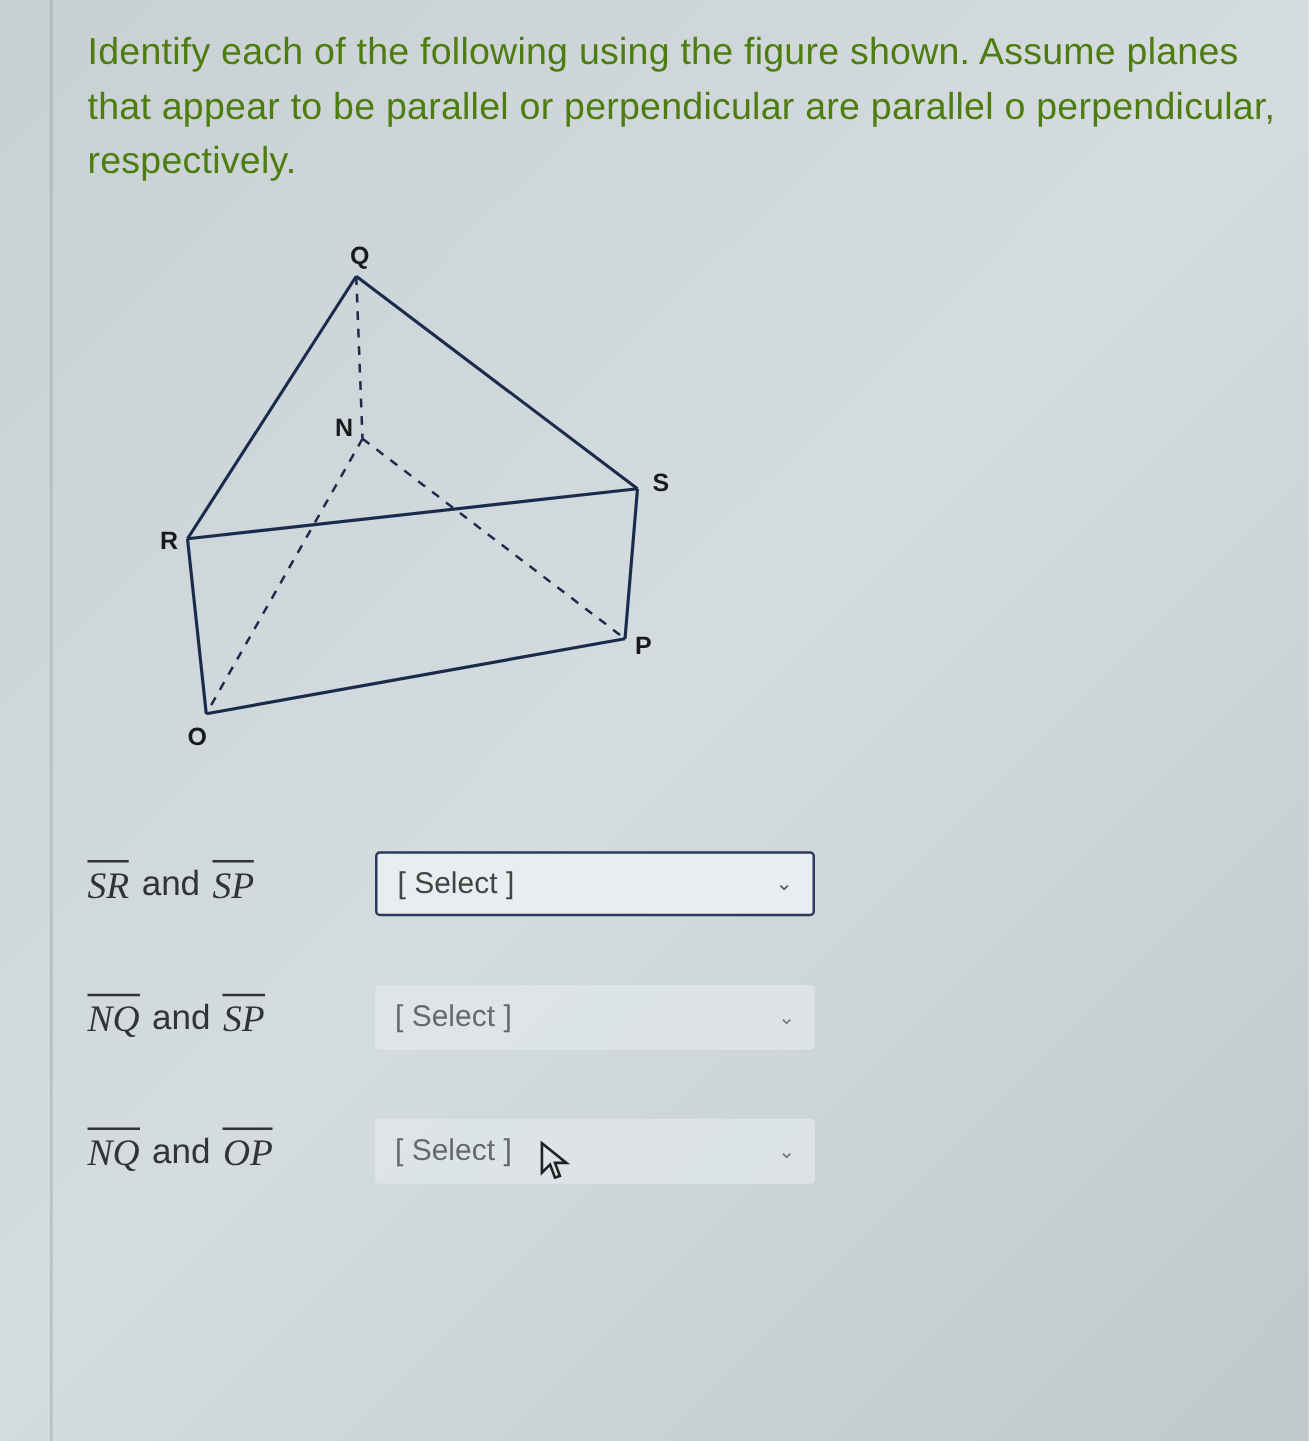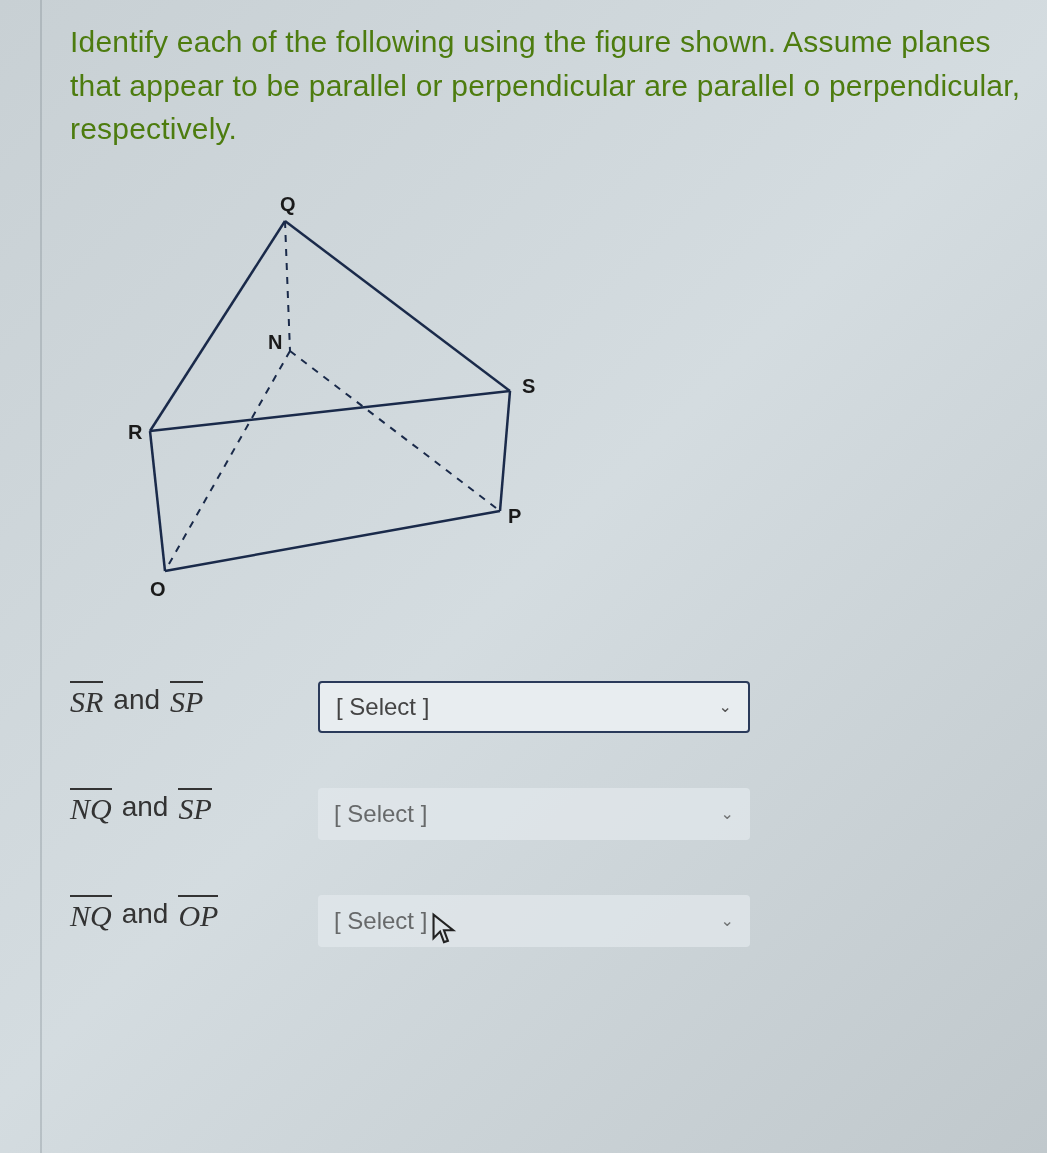--- a/index.html
+++ b/index.html
@@ -39,22 +39,21 @@
     fill: #1a1a1a;
   }
   .solid { stroke: #1a2a4a; stroke-width: 2.5; fill: none; }
   .dashed { stroke: #1a2a4a; stroke-width: 2; stroke-dasharray: 7 7; fill: none; }
 
   .questions {
     margin-top: 70px;
   }
   .qrow {
     display: flex;
-    align-items: flex-start;
-    gap: 18px;
+    align-items: center;
     margin-bottom: 55px;
   }
   .seg-label {
     font-size: 30px;
     font-style: italic;
     font-family: "Times New Roman", serif;
     color: #333;
     display: flex;
     align-items: center;
     gap: 10px;
@@ -62,21 +61,21 @@
   }
   .seg { position: relative; display:inline-block; padding-top:4px; }
   .seg::before {
     content:"";
     position:absolute; top:0; left:0; right:0;
     height:2px; background:#333;
   }
   .and-word { font-style: normal; font-family: Arial, sans-serif; font-size: 28px; }
   .select {
     flex: 0 0 auto;
-    width: 432px;
+    width: 352px;
     height: 52px;
     padding: 0 16px;
     font-size: 24px;
     color: #444;
     background: #e2e8ec;
     display: flex;
     align-items: center;
     justify-content: space-between;
     border-radius: 4px;
     cursor: pointer;

